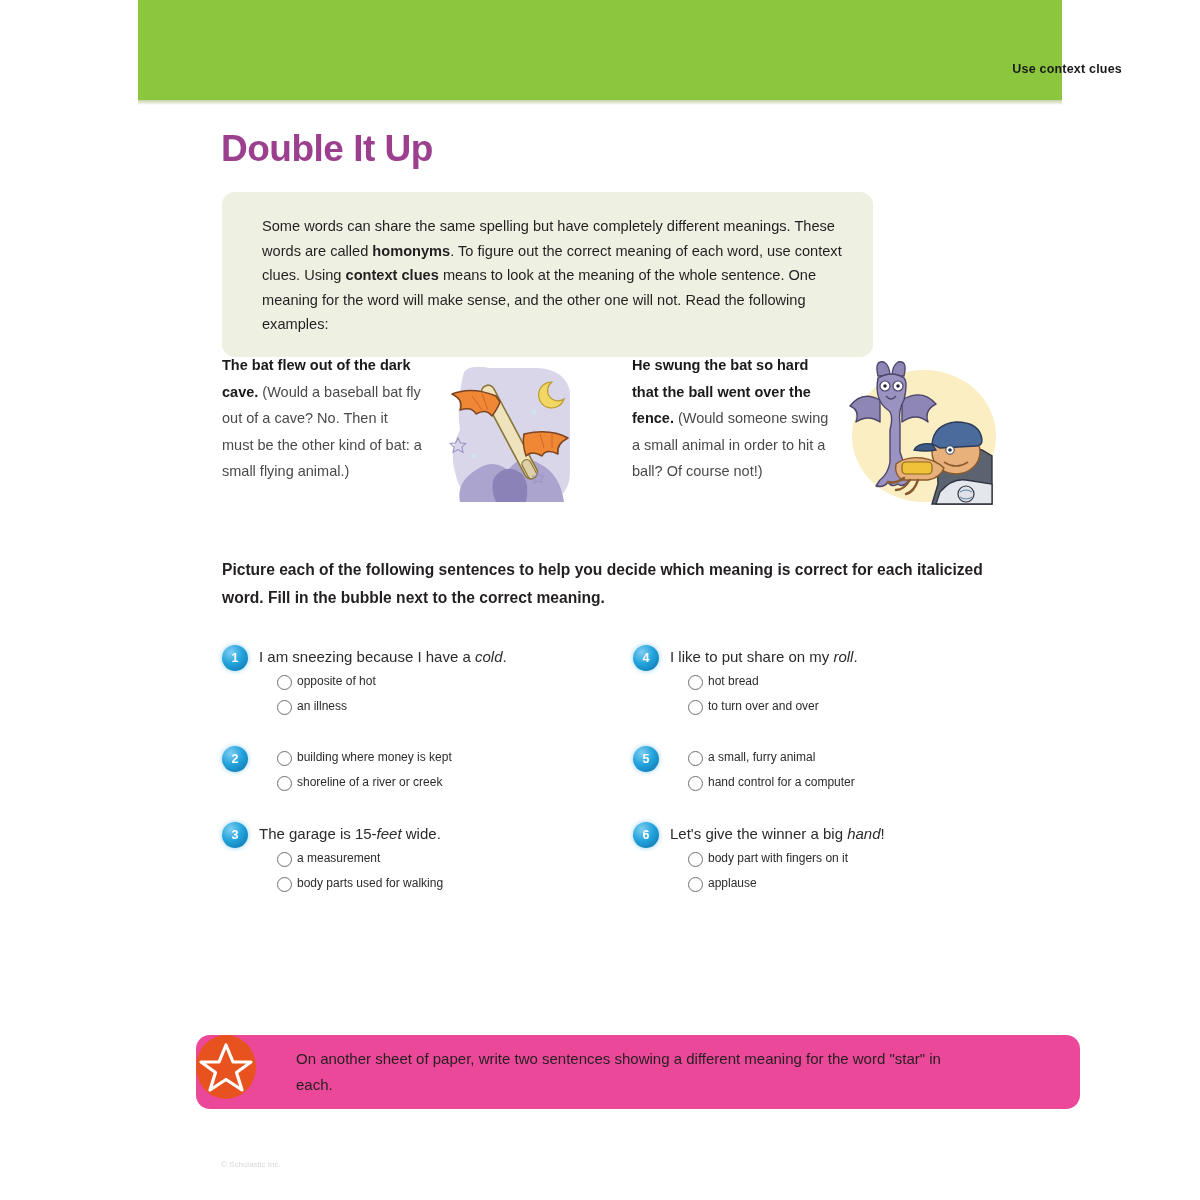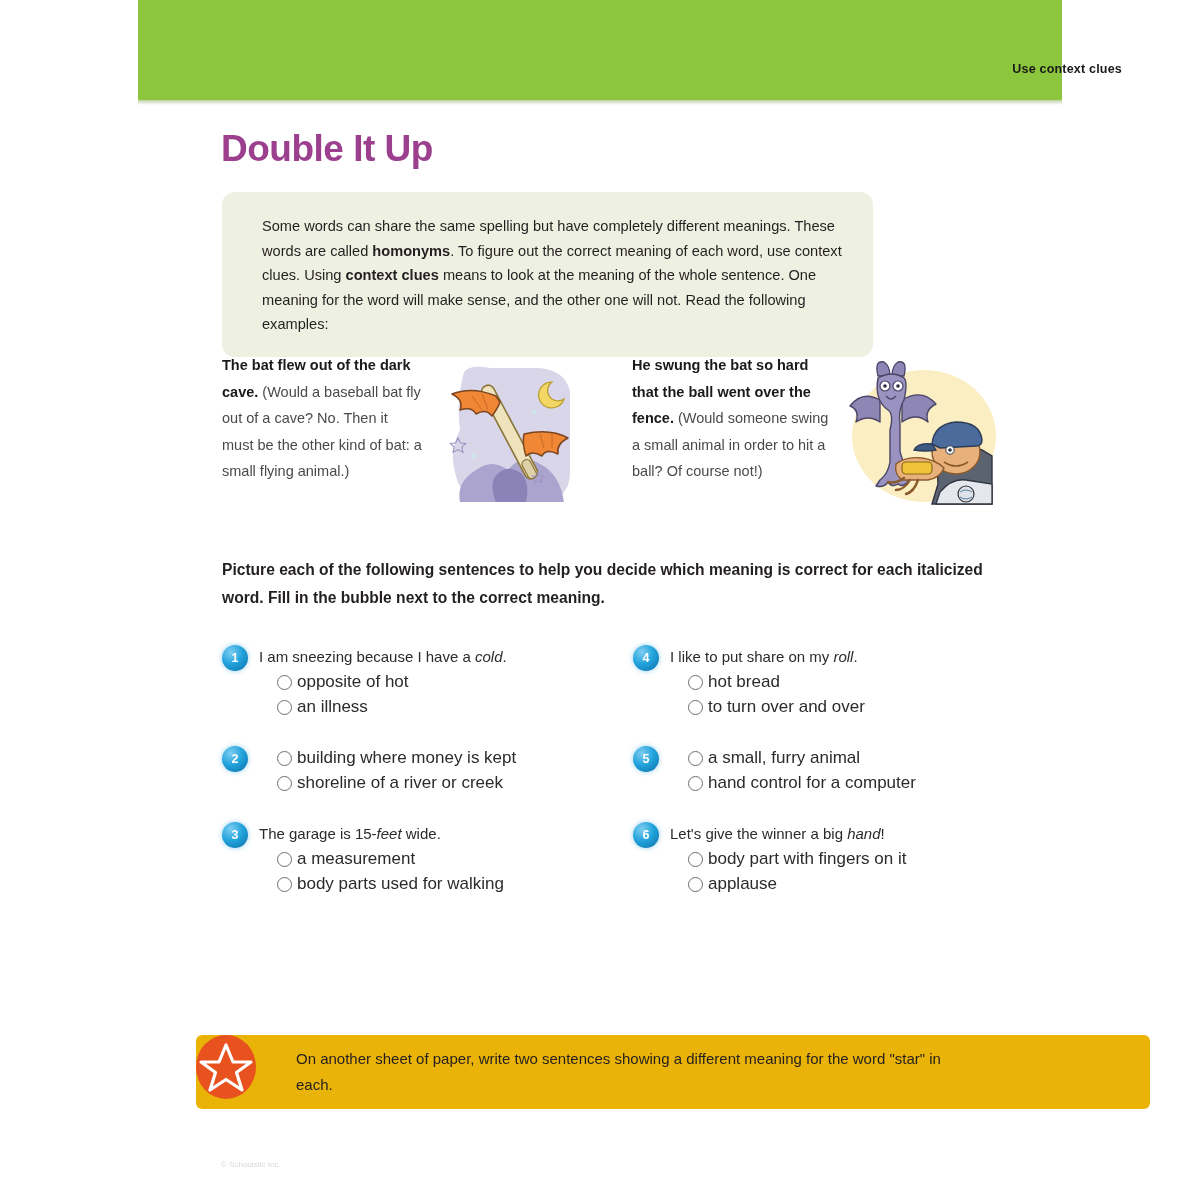--- a/index.html
+++ b/index.html
@@ -146,45 +146,45 @@
   .q-body { margin-left: 11px; flex: 1; }
   .q-stem {
     font-size: 15px;
     line-height: 25px;
     color: #2b2b2b;
   }
   .q-stem i { font-style: italic; }
   .q-choice {
     display: flex;
     align-items: flex-start;
-    font-size: 17px;
+    font-size: 12px;
     line-height: 25px;
     color: #2b2b2b;
     margin-left: 18px;
   }
   .bubble {
     flex: 0 0 13px;
     width: 13px;
     height: 13px;
     border: 1.4px solid #6f6f6f;
     border-radius: 50%;
     margin-top: 6px;
     margin-right: 5px;
     background: #fff;
   }
 
   
   .callout {
     position: absolute;
     left: 196px;
     top: 1035px;
-    width: 954px;
+    width: 884px;
     height: 74px;
-    background: #eab308;
-    border-radius: 6px;
+    background: #ec4899;
+    border-radius: 14px;
     display: flex;
     align-items: center;
   }
   .star-badge {
     position: absolute;
     left: -6px;
     top: -4px;
     width: 72px;
     height: 72px;
   }

